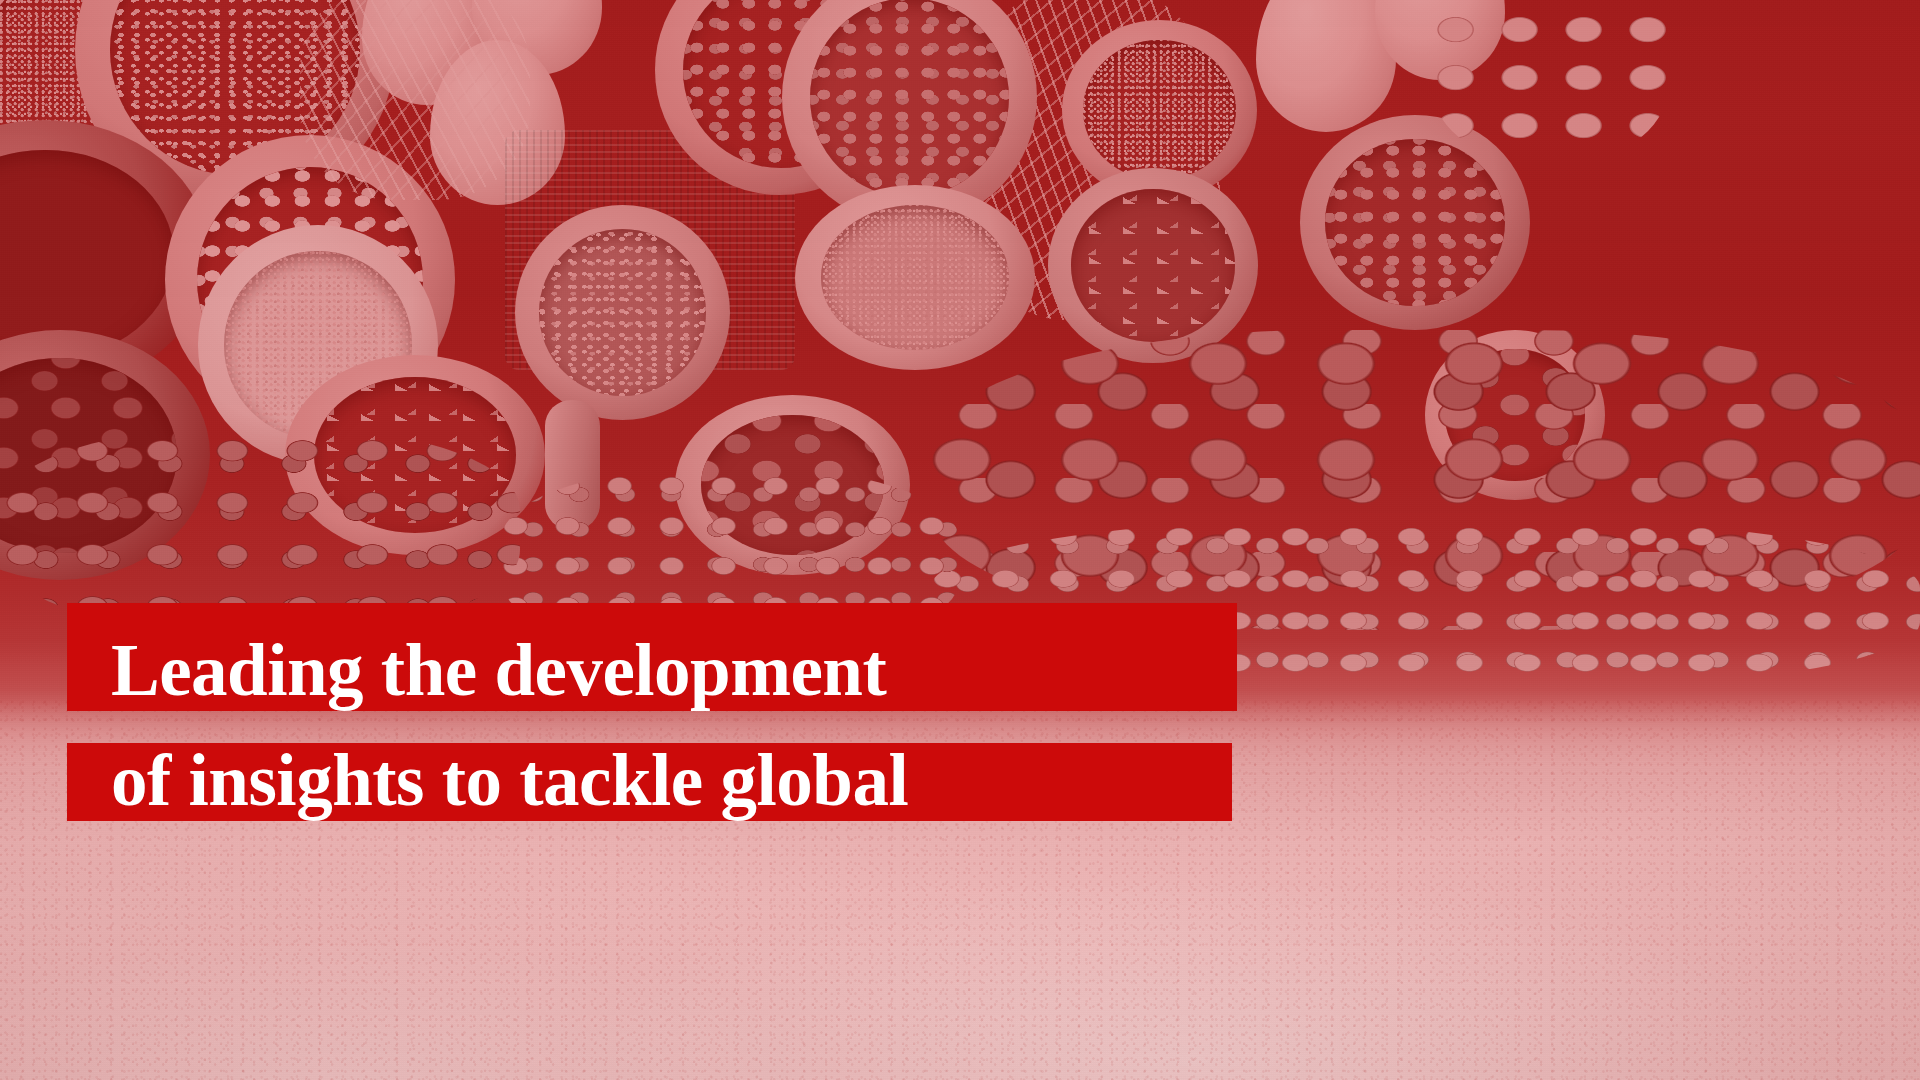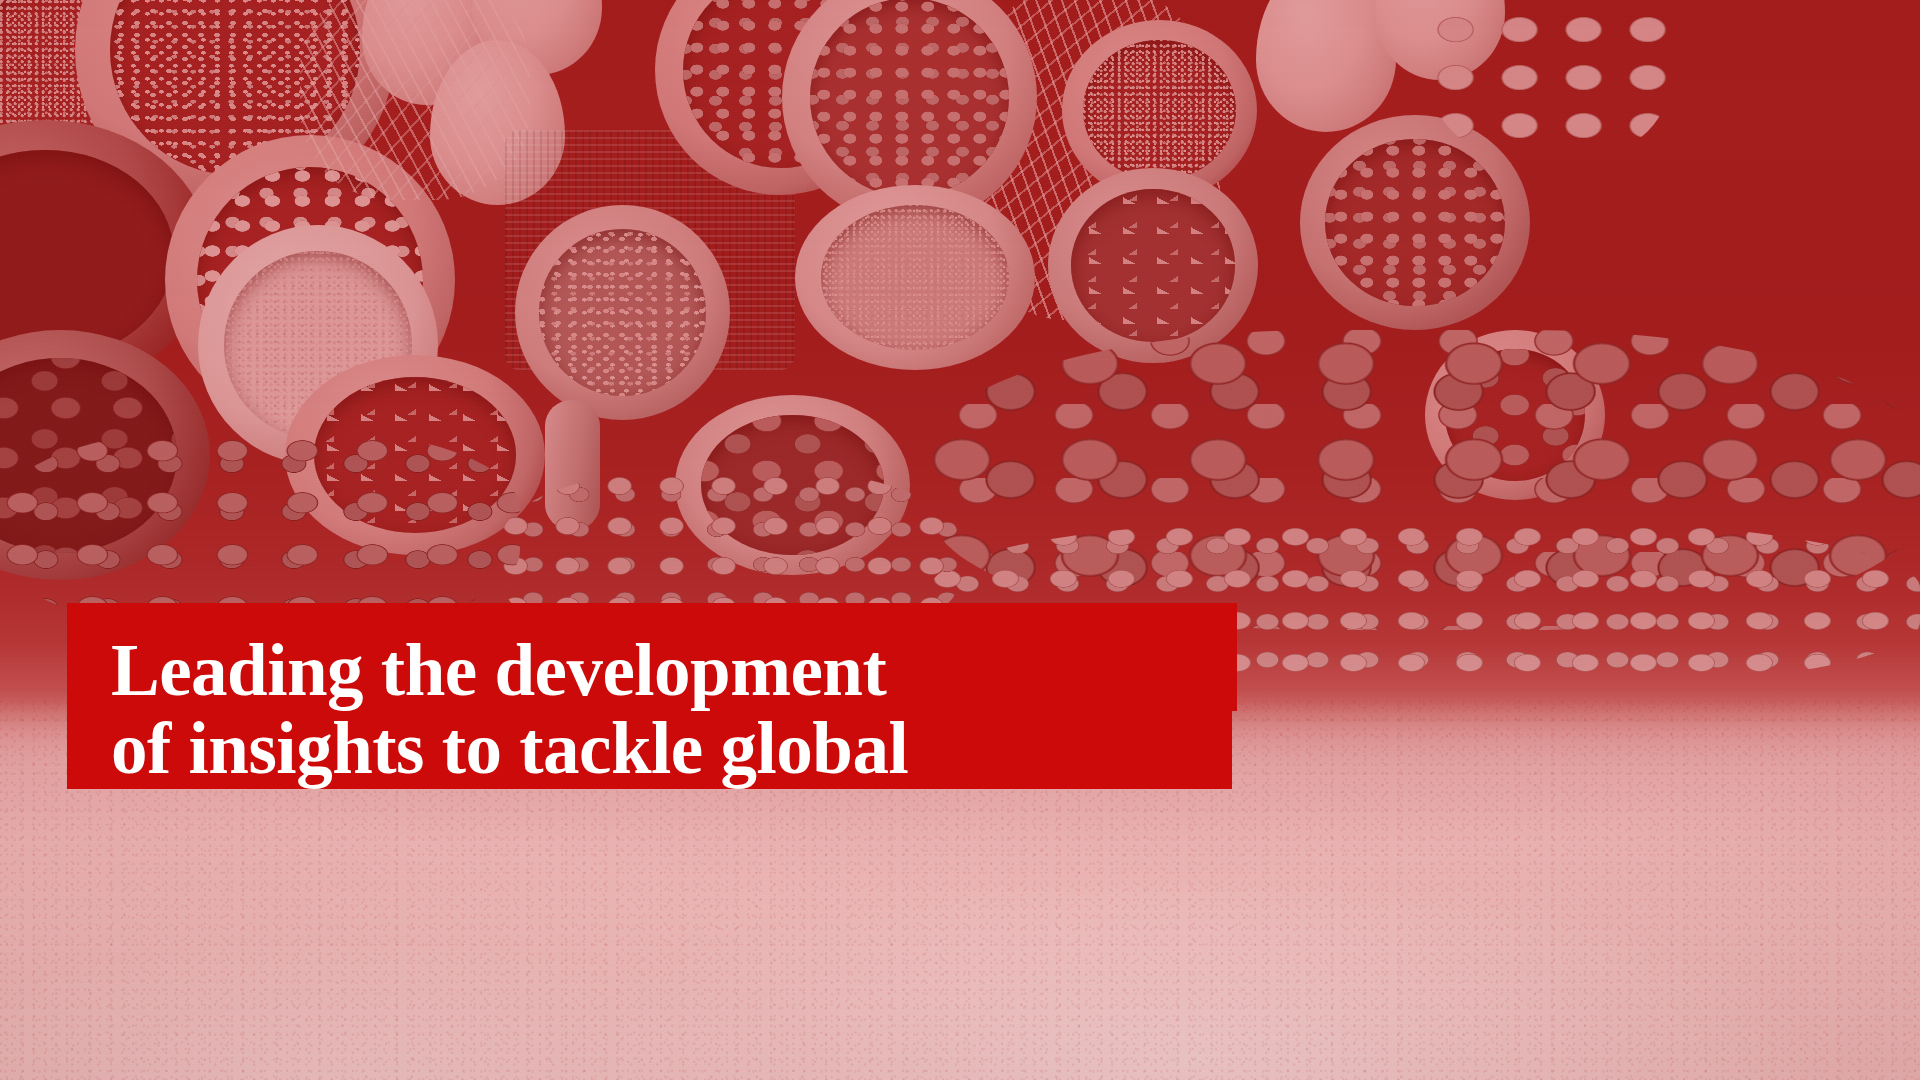--- a/index.html
+++ b/index.html
@@ -113,21 +113,21 @@
     font-size:73px;
     line-height:76px;
     letter-spacing:-0.5px;
     white-space:nowrap;
     padding-left:44px;
   }
   #band1{width:1165px;}
   #band2{width:1165px;}
   #band3{width:723px;padding-bottom:34px;}
   #band1 .line{padding-top:4px;padding-bottom:2px;}
-  #band2 .line{padding-bottom:2px;}
+  #band2 .line{padding-bottom:2px;margin-top:32px;}
   #band3 .line{padding-bottom:0;}
 </style>
 </head>
 <body>
 
 <div id="stage">
 
   <div class="photo">
     <div class="plate"></div>
 

